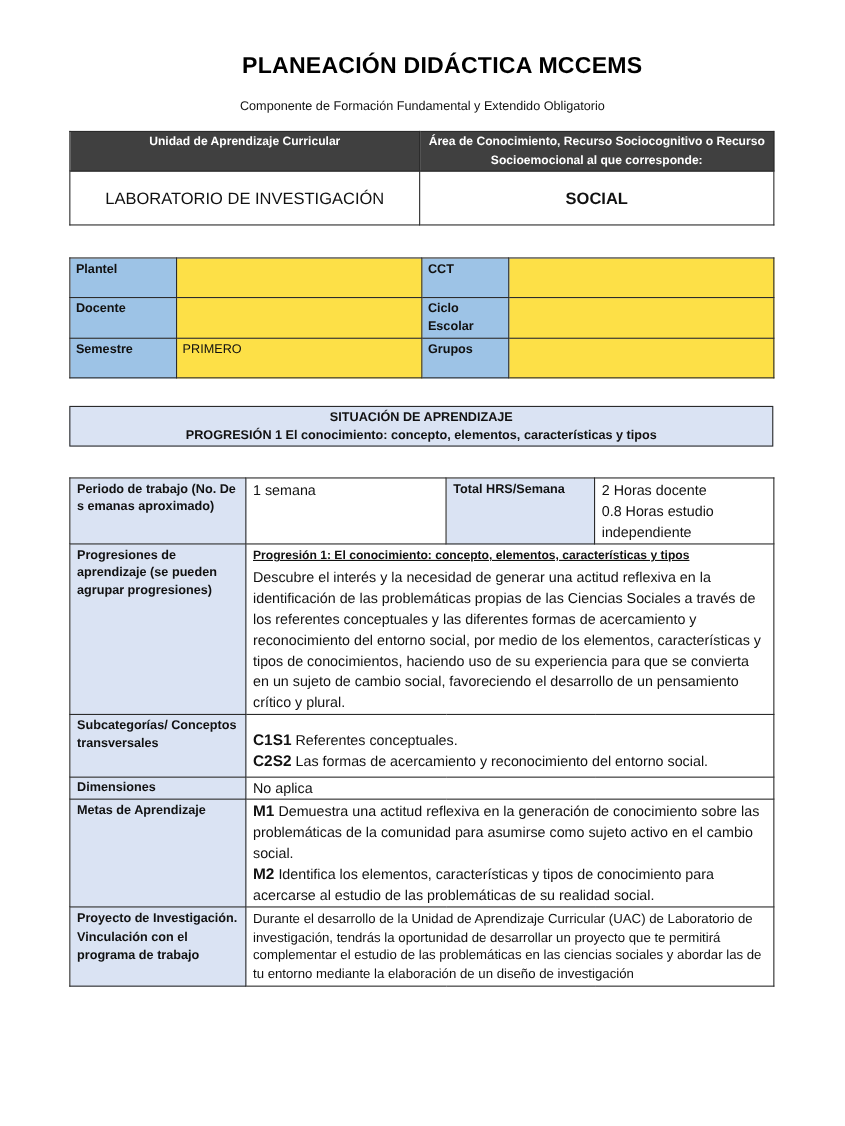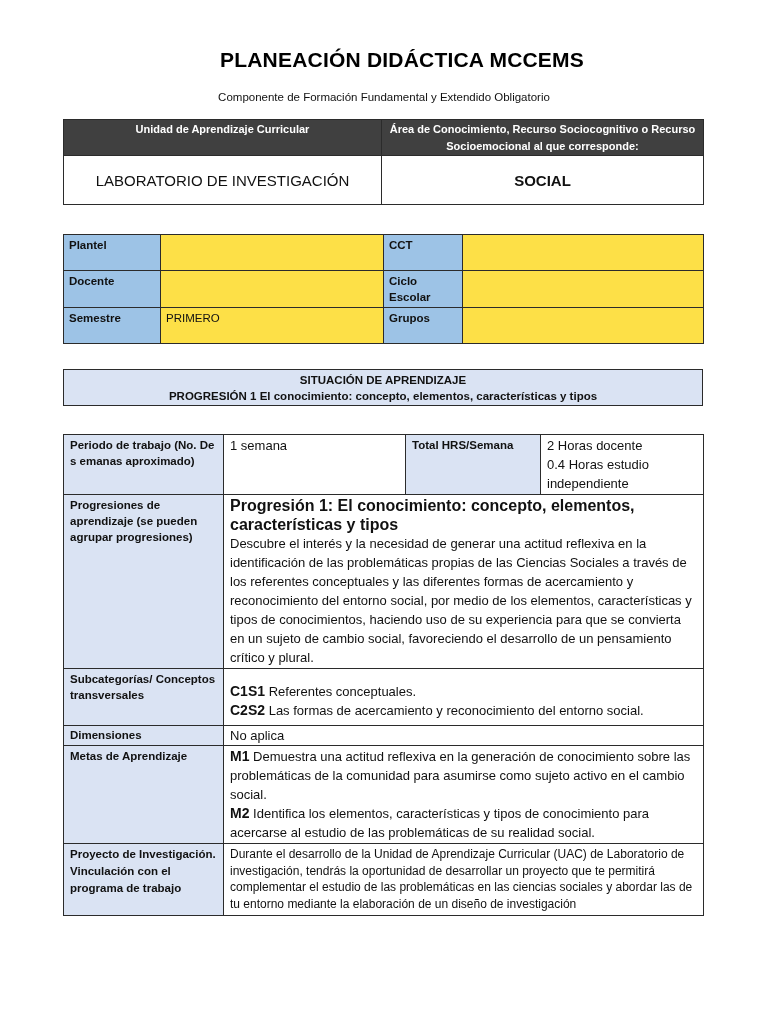--- a/index.html
+++ b/index.html
@@ -77,21 +77,21 @@
       line-height: 16px;
       padding-top: 2px;
     }
     
     .t3 { left: 63px; top: 434px; width: 640px; }
     .t3 td { padding: 1px 6px; font-size: 11.5px; line-height: 16px; }
     .t3 .lbl { background: #DAE3F3; font-weight: bold; color: #111; }
     .t3 .body { font-size: 13px; line-height: 19px; padding: 1px 6px; }
     .t3 .small { font-size: 12px; line-height: 16.5px; }
     .code { font-weight: bold; font-size: 14px; }
-    .prog-title { font-weight: bold; font-size: 16px; line-height: 19px; display: block; }
+    .prog-title { font-weight: bold; font-size: 11px; line-height: 19px; display: block; text-decoration: underline; }
     .line { display: block; }
     .arial { font-family: "Liberation Sans", sans-serif; font-size: 12px; color: #222; }
   </style>
 </head>
 <body>
 
 <div class="abs doc-title">PLANEACIÓN DIDÁCTICA MCCEMS</div>
 <div class="abs doc-subtitle">Componente de Formación Fundamental y Extendido Obligatorio</div>
 
 <table class="abs t1">
@@ -152,21 +152,21 @@
       <col style="width:135px">
       <col style="width:163px">
   </colgroup>
   <tbody>
       <tr style="height:58px;">
     <td class="lbl" style="padding-top:2px;">Periodo de trabajo (No. De s emanas aproximado)</td>
     <td class="body">1 semana</td>
     <td class="lbl" style="padding-top:2px;">Total HRS/Semana</td>
     <td class="body">
       <span class="line">2  Horas docente</span>
-      <span class="line">0.4 Horas estudio</span>
+      <span class="line">0.8 Horas estudio</span>
       <span class="line">independiente</span>
     </td>
   </tr>
   <tr style="height:154px;">
     <td class="lbl" style="padding-top:2px;">Progresiones de aprendizaje (se pueden agrupar progresiones)</td>
     <td class="body" colspan="3">
       <span class="prog-title">Progresión 1: El conocimiento: concepto, elementos, características y tipos</span>
       <span>Descubre el interés y la necesidad de generar una actitud reflexiva en la identificación de las problemáticas propias de las Ciencias Sociales a través de los referentes conceptuales y las diferentes formas de acercamiento y reconocimiento del entorno social, por medio de los elementos, características y tipos de conocimientos, haciendo uso de su experiencia para que se convierta en un sujeto de cambio social, favoreciendo el desarrollo de un pensamiento crítico y plural.</span>
     </td>
   </tr>

